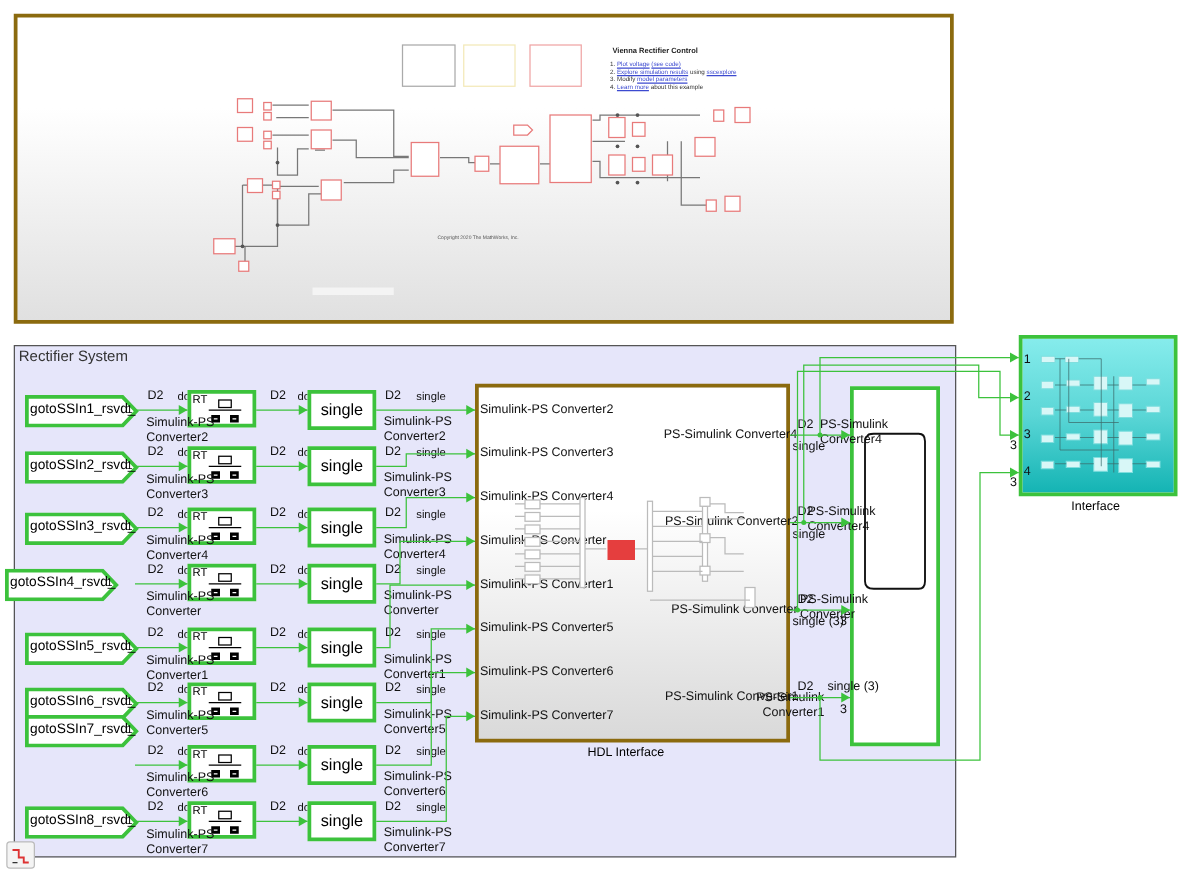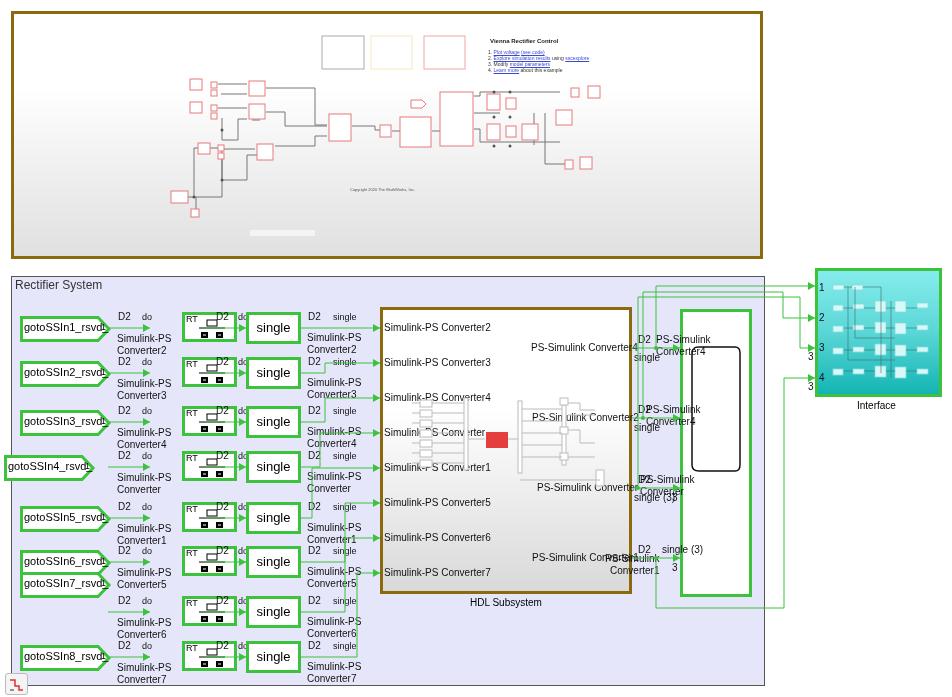--- a/index.html
+++ b/index.html
@@ -7,21 +7,21 @@
          font-family:"Liberation Sans", sans-serif; }
   .abs { position:absolute; }
   #top-subsystem { left:11px; top:11px; width:752px; height:248px; border:3px solid #8b6a0e;
          background:linear-gradient(#ffffff 30%, #e0e0e0 100%); box-sizing:border-box; }
   #interface { left:11px; top:276px; width:754px; height:410px; border:1px solid #555;
          background:#e6e6fa; box-sizing:border-box; }
   #interface-title { left:15px; top:278px; font-size:12px; color:#333; }
   .goto { position:absolute; width:88px; height:24px; }
   .goto svg { position:absolute; left:0; top:0; }
   .goto span { position:absolute; left:4px; top:5px; font-size:11px; color:#000; white-space:nowrap; }
-  .rt { position:absolute; width:55px; height:30px; background:#fff; border:3px solid #3cc23c; box-sizing:border-box;margin-left:32px; }
+  .rt { position:absolute; width:55px; height:30px; background:#fff; border:3px solid #3cc23c; box-sizing:border-box; }
   .rt .rtl { position:absolute; left:1px; top:-1px; font-size:9px; }
   .single { position:absolute; width:55px; height:32px; background:#fff; border:3px solid #3cc23c;
             box-sizing:border-box; font-size:13px; text-align:center; line-height:26px; }
   .lbl { position:absolute; font-size:10px; color:#111; white-space:nowrap; line-height:12px; }
   .lbl9 { position:absolute; font-size:9px; color:#111; white-space:nowrap; line-height:11px; }
   #hdl { left:380px; top:307px; width:252px; height:287px; border:3px solid #8b6a0e; box-sizing:border-box;
          background:linear-gradient(#ffffff 35%, #d9d9d9 100%); }
   #scope { left:680px; top:309px; width:72px; height:288px; border:3px solid #3cc23c; background:#fff; box-sizing:border-box; }
   #validation { left:815px; top:268px; width:127px; height:129px; border:3px solid #3cc23c; box-sizing:border-box;
          background:linear-gradient(#86ecec 0%, #5ad6d6 50%, #14b4b4 100%); }
@@ -357,21 +357,21 @@
     <rect x="196" y="75" width="8" height="16"></rect>
   </g>
   <g stroke="#bbb" fill="none">
     <path d="M12 8 H20 M32 8 H64 M12 18 H20 M32 18 H64 M12 28 H20 M32 28 H64 M12 38 H20 M32 38 H64 M12 48 H20 M32 48 H64 M12 58 H20 M32 58 H64 M12 68 H20 M32 68 H64"></path>
     <path d="M68 44 H85 M108 44 H118"></path>
     <path d="M122 14 H162 M122 26 H162 M122 38 H162 M122 50 H162 M122 62 H162 M120 85 H200"></path>
     <path d="M168 8 H180 V15 H195 M168 35 H180 V48 H195 M168 62 H195 M168 20 H195"></path>
   </g>
   <rect x="86" y="37" width="22" height="16" fill="#e53e3e"></rect>
 </svg>
-<div class="abs" style="left:470px;top:597px;font-size:10px;">HDL Subsystem</div>
+<div class="abs" style="left:470px;top:597px;font-size:10px;">HDL Interface</div>
 
 <div id="scope" class="abs"></div>
 <svg class="abs" style="left:689px;top:345px" width="55" height="130">
   <path d="M5 4 Q5 2 10 2 H46 Q51 2 51 8 V120 Q51 126 46 126 H10 Q3 126 3 120 V10 Q3 4 5 4 Z" fill="#fff" stroke="#111" stroke-width="1.5"></path>
 </svg>
 
 <div id="validation" class="abs"></div>
 <svg class="abs" style="left:815px;top:268px" width="127" height="129">
   <g fill="#d8f7f7" stroke="#7fdede" stroke-width="0.8">
     <rect x="18" y="17" width="11" height="5"></rect>

